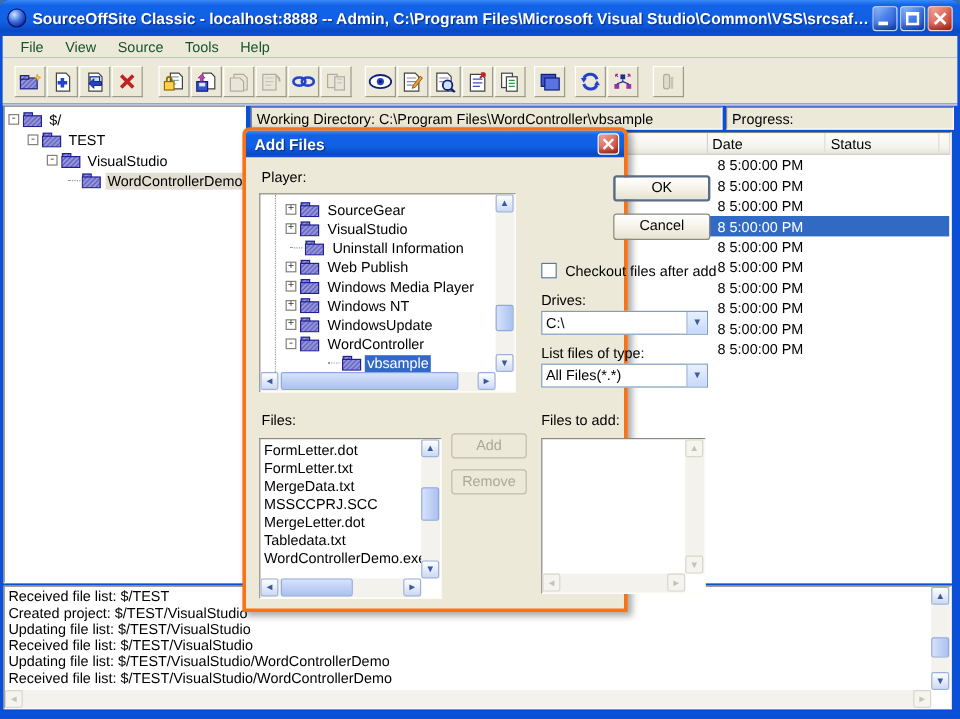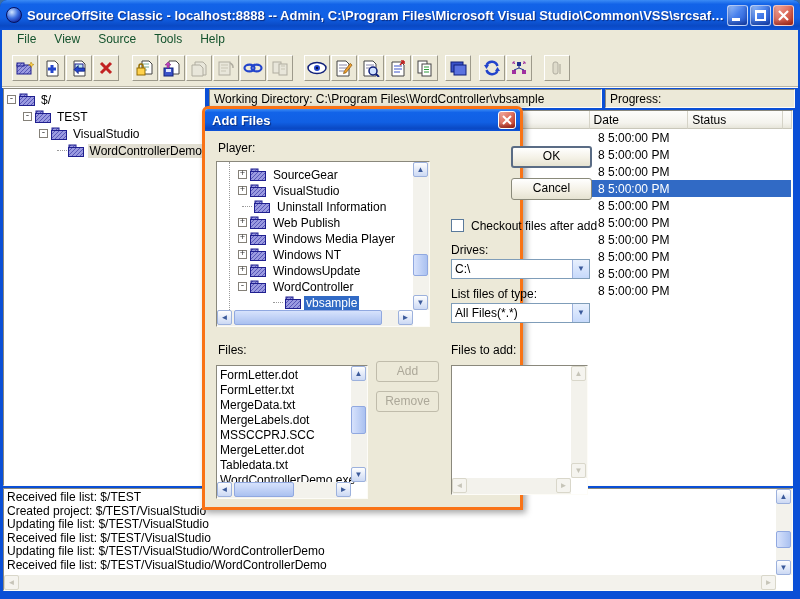--- a/index.html
+++ b/index.html
@@ -451,21 +451,20 @@
         <span class="combo-val">All Files(*.*)</span>
         <span class="combo-btn">▼</span>
       </div>
 
       <div class="dlabel" style="left:13px;top:212px">Files:</div>
       <div class="abs sunken" style="left:11px;top:234px;width:152px;height:134px;overflow:hidden;">
         <div style="padding-top:2px">
           <div class="frow">FormLetter.dot</div>
           <div class="frow">FormLetter.txt</div>
           <div class="frow">MergeData.txt</div>
-          <div class="frow">MergeLabels.dot</div>
           <div class="frow">MSSCCPRJ.SCC</div>
           <div class="frow">MergeLetter.dot</div>
           <div class="frow">Tabledata.txt</div>
           <div class="frow">WordControllerDemo.exe</div>
         </div>
         <div class="sb-track-v" style="right:0;top:0;width:16px;height:116px;">
           <div class="sb-a" style="left:0;top:0">▲</div>
           <div class="sb-t" style="left:0;top:40px;width:15px;height:28px;"></div>
           <div class="sb-a" style="left:0;bottom:0">▼</div>
         </div>

